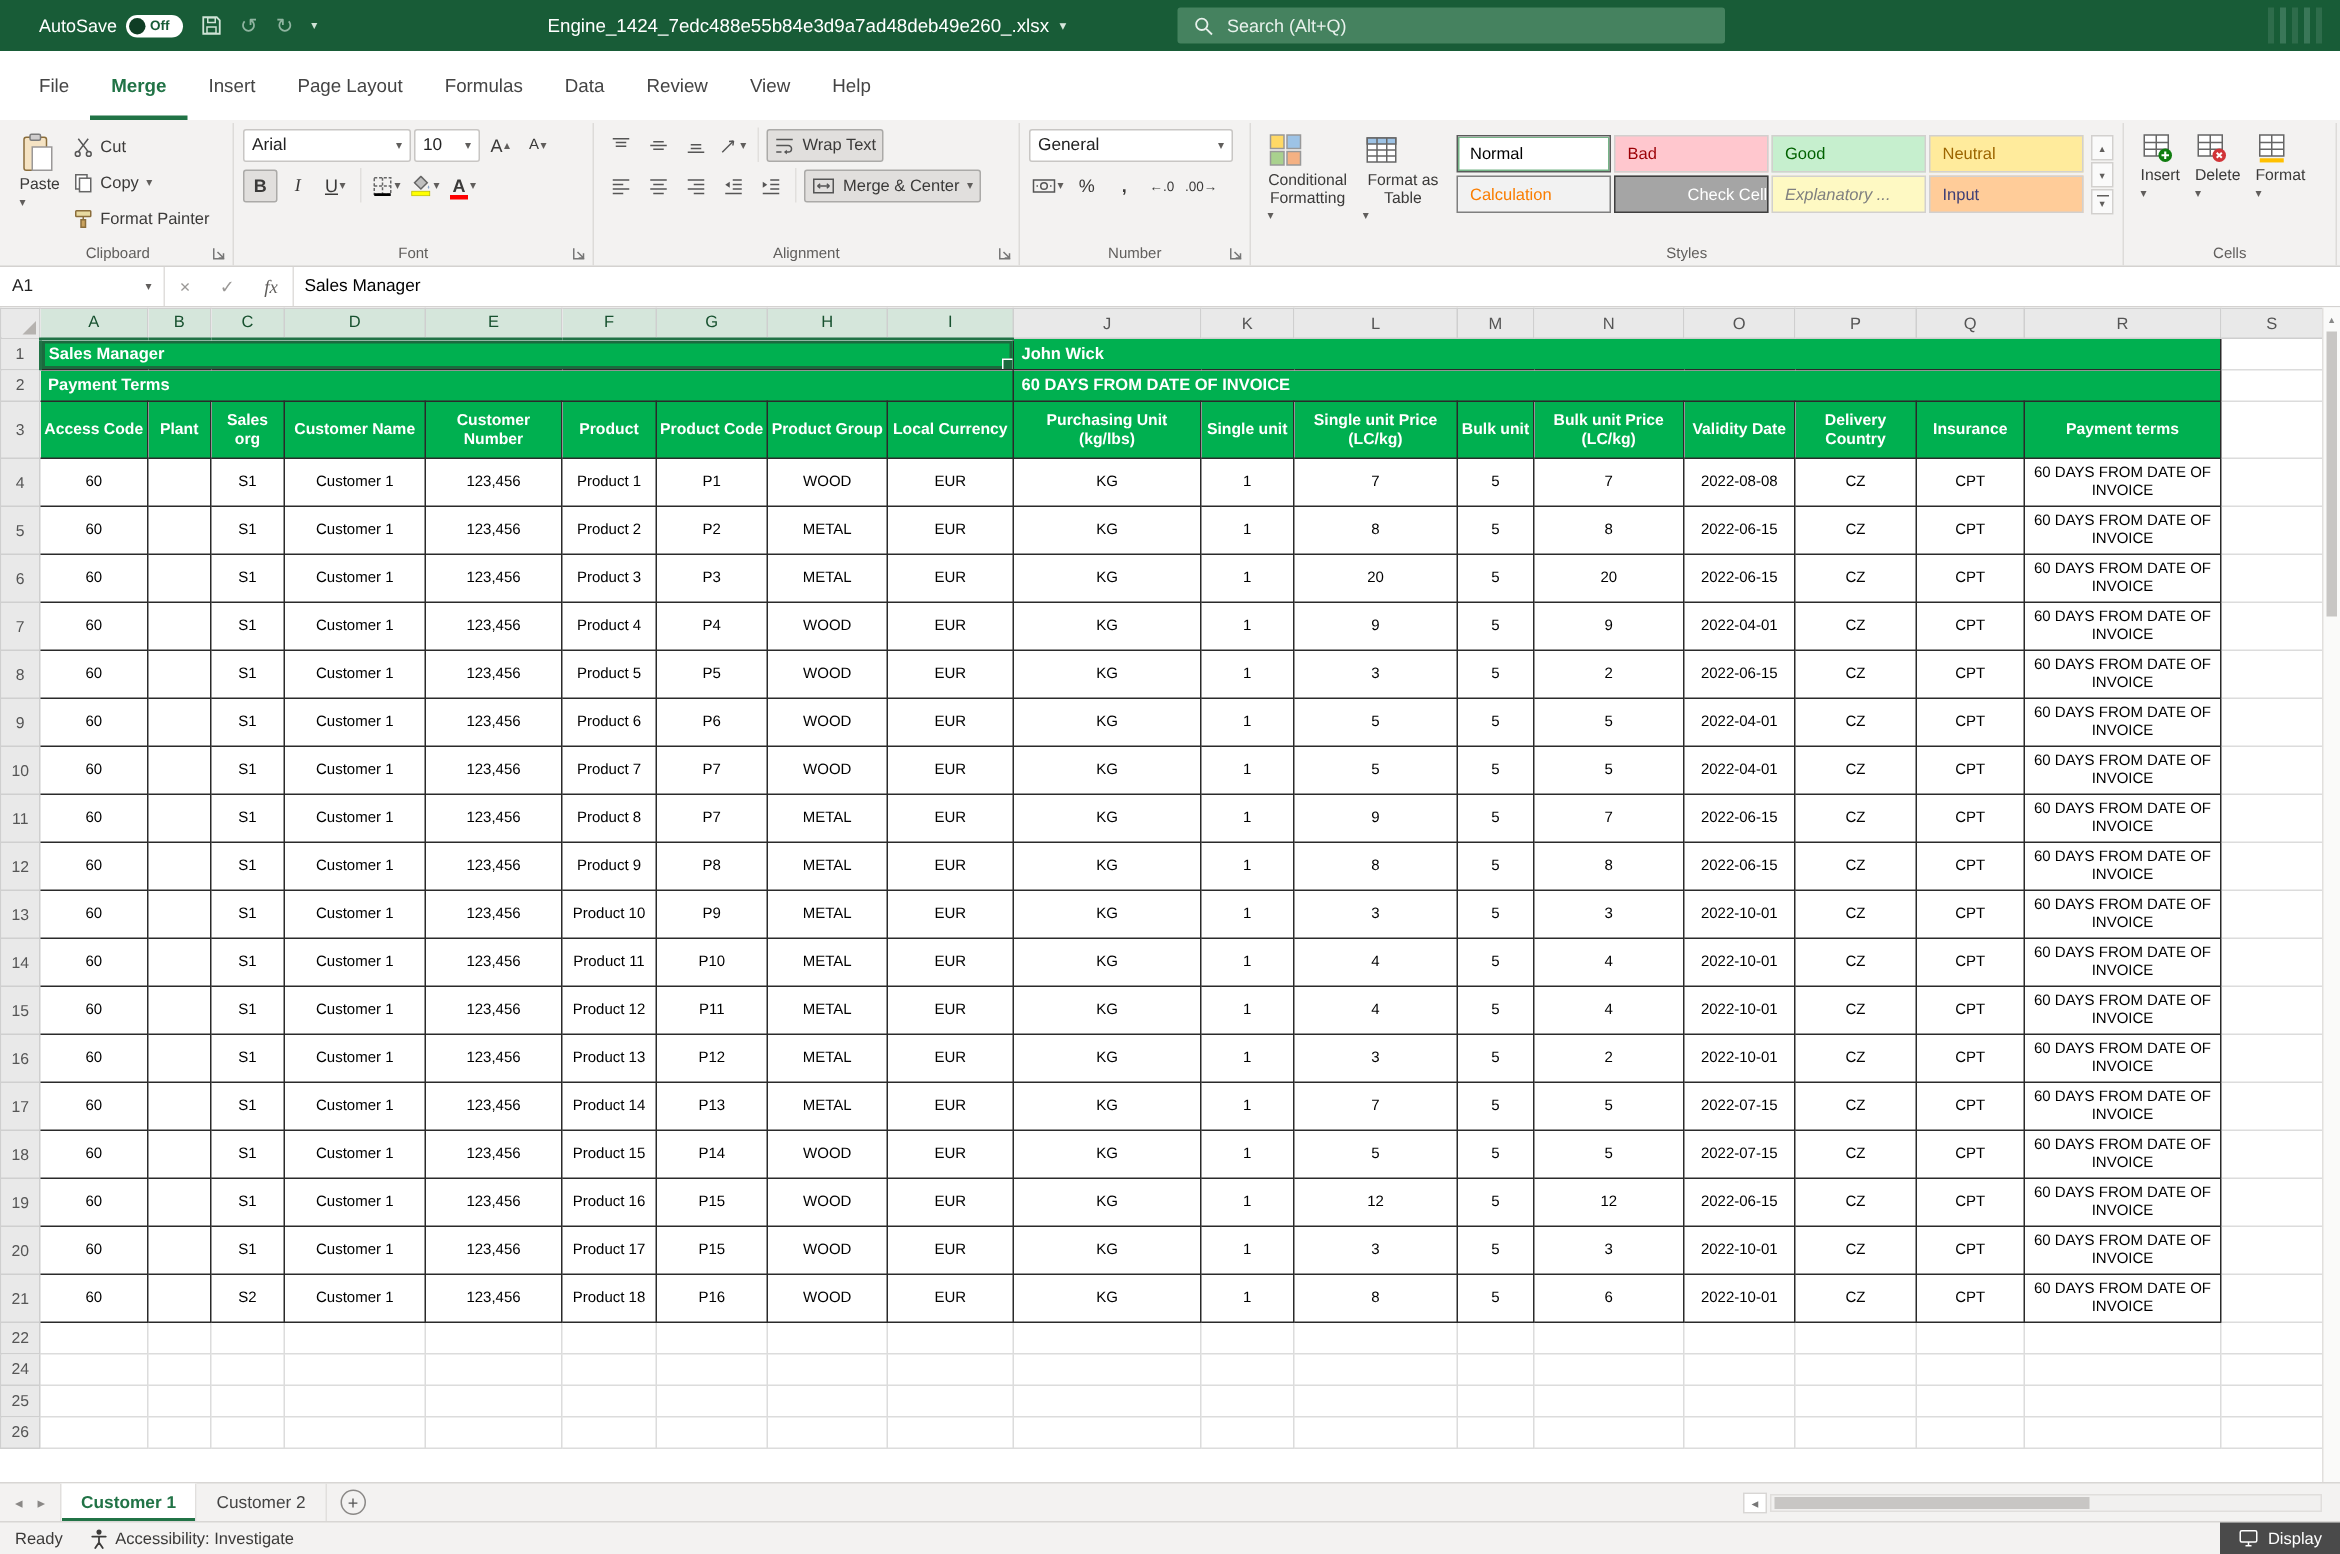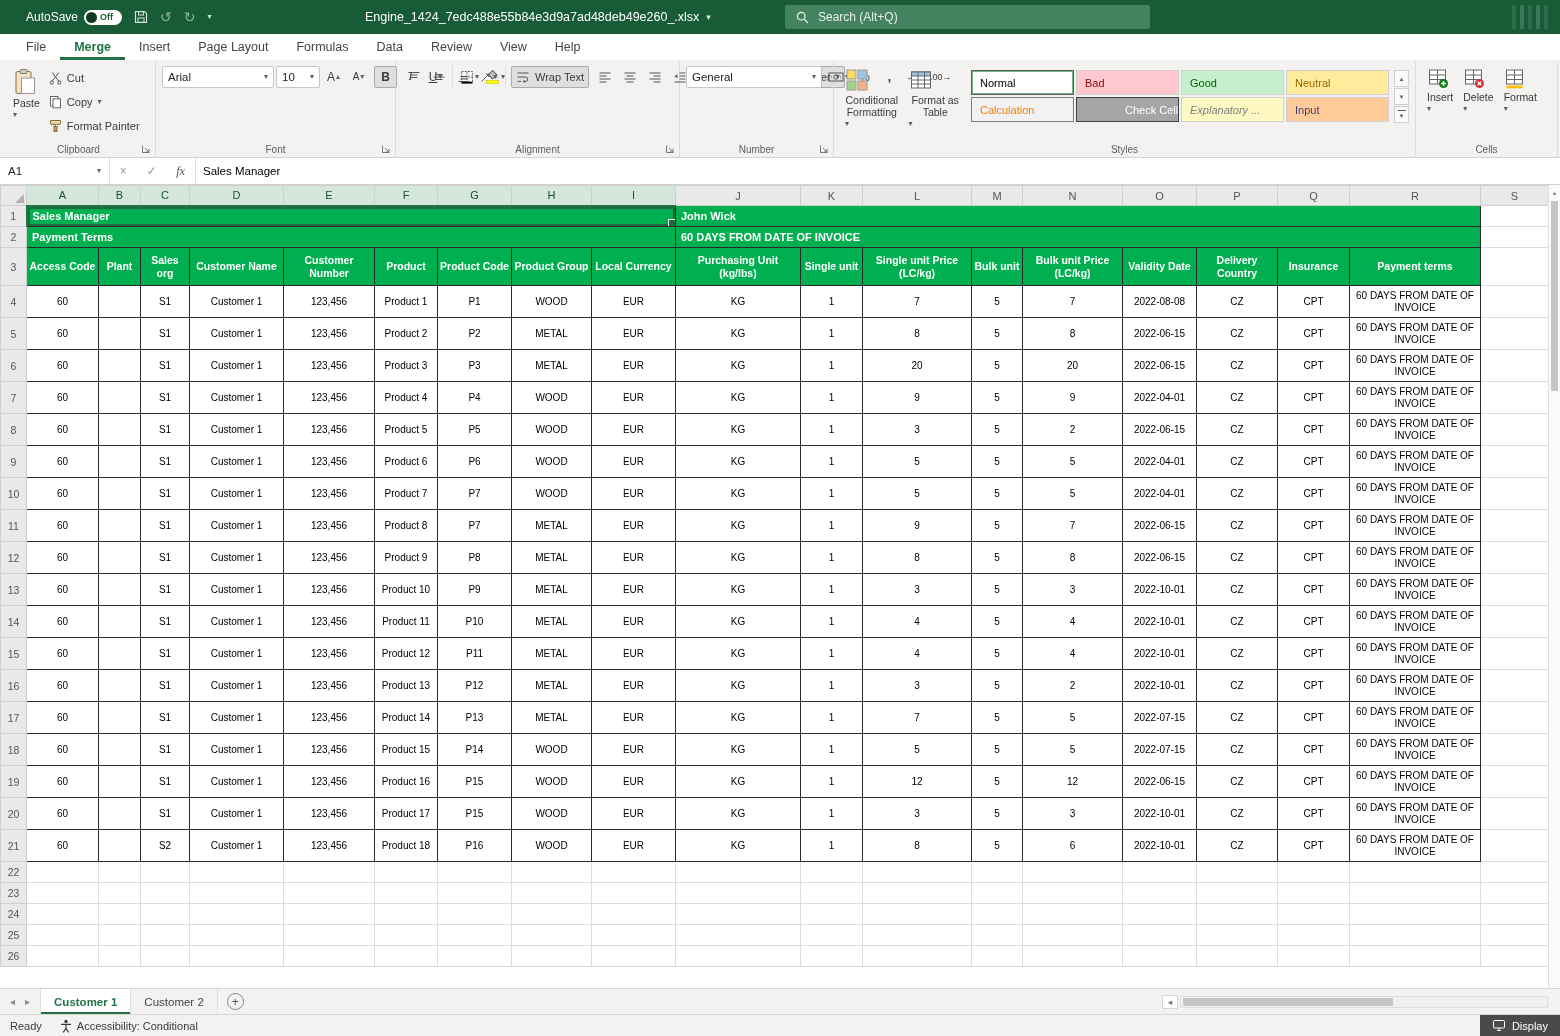--- a/index.html
+++ b/index.html
@@ -20,37 +20,37 @@
   .qbtn.dis { color:#8fb4a0; }
   .tb-title { position:absolute; left:365px; top:0; height:100%; display:flex; align-items:center; gap:7px; font-size:12.5px; color:#fff; }
   .tb-title .chev { font-size:9px; color:#d7e7dd; }
   .tb-search { position:absolute; left:785px; top:5px; width:365px; height:24px; background:#45825f;
     border-radius:2px; display:flex; align-items:center; gap:9px; padding:0 11px; color:#e8f1ec; font-size:12px; }
   .tb-right { position:absolute; right:12px; top:5px; display:flex; gap:4px; }
   .tb-right i { display:block; width:4px; height:24px; background:#2e6c4b; }
   .tb-right i:nth-child(2){ background:#3a7758; } .tb-right i:nth-child(4){ background:#3a7758; }
 
   
-  .ribbontabs { height:26px; background:#ffffff; display:flex; align-items:stretch; padding-left:12px; flex:none; }
+  .ribbontabs { height:46px; background:#ffffff; display:flex; align-items:stretch; padding-left:12px; flex:none; }
   .rtab { padding:0 14px; display:flex; align-items:center; font-size:12.5px; color:#444; }
   .rtab.active { color:var(--accent); font-weight:bold; box-shadow:inset 0 -3px 0 var(--accent); }
 
   
   .ribbon { height:98px; background:#f3f2f1; border-bottom:1px solid #d4d2d0; display:flex; padding:2px 2px 0 2px; flex:none; }
   .rgroup { position:relative; border-right:1px solid #dddbd9; padding:3px 6px 16px 6px; display:flex; flex-direction:column; flex:none; }
   .rgroup-label { position:absolute; bottom:2px; left:0; right:0; text-align:center; font-size:10px; color:#605e5c; }
   .launcher { position:absolute; bottom:3px; right:4px; }
   .rcontent { flex:1; display:flex; align-items:stretch; }
   .bigbtn { display:flex; flex-direction:column; align-items:flex-start; justify-content:flex-start; gap:2px;
     padding:3px 5px; font-size:10.5px; color:#3b3a39; text-align:center; line-height:1.15; }
   .bigbtn .blabel { max-width:64px; }
   .stackcol { display:flex; flex-direction:column; justify-content:flex-start; gap:2px; padding-top:2px; }
   .smallbtn { display:flex; align-items:center; gap:5px; height:22px; padding:0 4px; font-size:11px; color:#3b3a39; white-space:nowrap; }
   .chev { font-size:8px; color:#605e5c; line-height:1; }
-  .rows2 { display:flex; flex-direction:row; gap:4px; width:100%; }
+  .rows2 { display:flex; flex-direction:column; gap:4px; width:100%; }
   .rrow { display:flex; align-items:center; gap:2px; height:23px; }
   .selectbox { display:flex; align-items:center; justify-content:space-between; background:#fff;
     border:1px solid #c8c6c4; height:22px; padding:0 5px; font-size:11.5px; color:#222; border-radius:2px; }
   .iconbtn { min-width:23px; height:22px; display:flex; align-items:center; justify-content:center; gap:1px;
     color:#3b3a39; font-size:12px; padding:0 2px; }
   .pressed { background:#e1dfdd; border:1px solid #abaaa8; border-radius:2px; }
   .divv { width:1px; align-self:stretch; background:#e1dfdd; margin:0 3px; }
   .bi { font-weight:bold; } .it { font-style:italic; font-family:"Liberation Serif", serif; } .un { text-decoration:underline; }
   .acolor { position:relative; font-weight:bold; font-size:12px; padding:0 2px; }
   .acolor::after { content:""; position:absolute; left:0; right:0; bottom:-2px; height:3px; background:#FF0000; }
@@ -1007,42 +1007,20 @@
               <td class="gridcell"></td>
               <td class="gridcell"></td>
               <td class="gridcell"></td>
               <td class="gridcell"></td>
               <td class="gridcell"></td>
               <td class="gridcell"></td>
               <td class="gridcell"></td>
               <td class="gridcell"></td>
             </tr>
             <tr class="h21">
-              <th class="rowhdr">23</th>
-              <td class="gridcell"></td>
-              <td class="gridcell"></td>
-              <td class="gridcell"></td>
-              <td class="gridcell"></td>
-              <td class="gridcell"></td>
-              <td class="gridcell"></td>
-              <td class="gridcell"></td>
-              <td class="gridcell"></td>
-              <td class="gridcell"></td>
-              <td class="gridcell"></td>
-              <td class="gridcell"></td>
-              <td class="gridcell"></td>
-              <td class="gridcell"></td>
-              <td class="gridcell"></td>
-              <td class="gridcell"></td>
-              <td class="gridcell"></td>
-              <td class="gridcell"></td>
-              <td class="gridcell"></td>
-              <td class="gridcell"></td>
-            </tr>
-            <tr class="h21">
               <th class="rowhdr">24</th>
               <td class="gridcell"></td>
               <td class="gridcell"></td>
               <td class="gridcell"></td>
               <td class="gridcell"></td>
               <td class="gridcell"></td>
               <td class="gridcell"></td>
               <td class="gridcell"></td>
               <td class="gridcell"></td>
               <td class="gridcell"></td>
@@ -1136,21 +1114,21 @@
 
   <div class="statusbar">
     <span class="sb-item">
         <span>Ready</span>
       </span>
     <span class="sb-item">
       <svg class="ic" width="12" height="14" viewBox="0 0 12 14">
           <circle cx="6" cy="2.4" r="1.7" fill="#3b3a39"></circle>
           <path d="M1.5 5.4 h9 M6 5.4 V9.3 M6 9.3 L3.5 13 M6 9.3 L8.5 13" stroke="#3b3a39" fill="none" stroke-width="1.2" stroke-linecap="round"></path>
         </svg>
-      <span>Accessibility: Conditional</span>
+      <span>Accessibility: Investigate</span>
     </span>
     <span class="sb-display">
       <svg class="ic" width="14" height="13" viewBox="0 0 14 13">
           <rect x="1.5" y="1.5" width="11" height="7.5" rx="1" fill="none" stroke="#fff"></rect>
           <path d="M5 11.5 h4 M7 9 v2.5" stroke="#fff"></path>
         </svg>
       <span>Display</span>
     </span>
   </div>
 </div>

